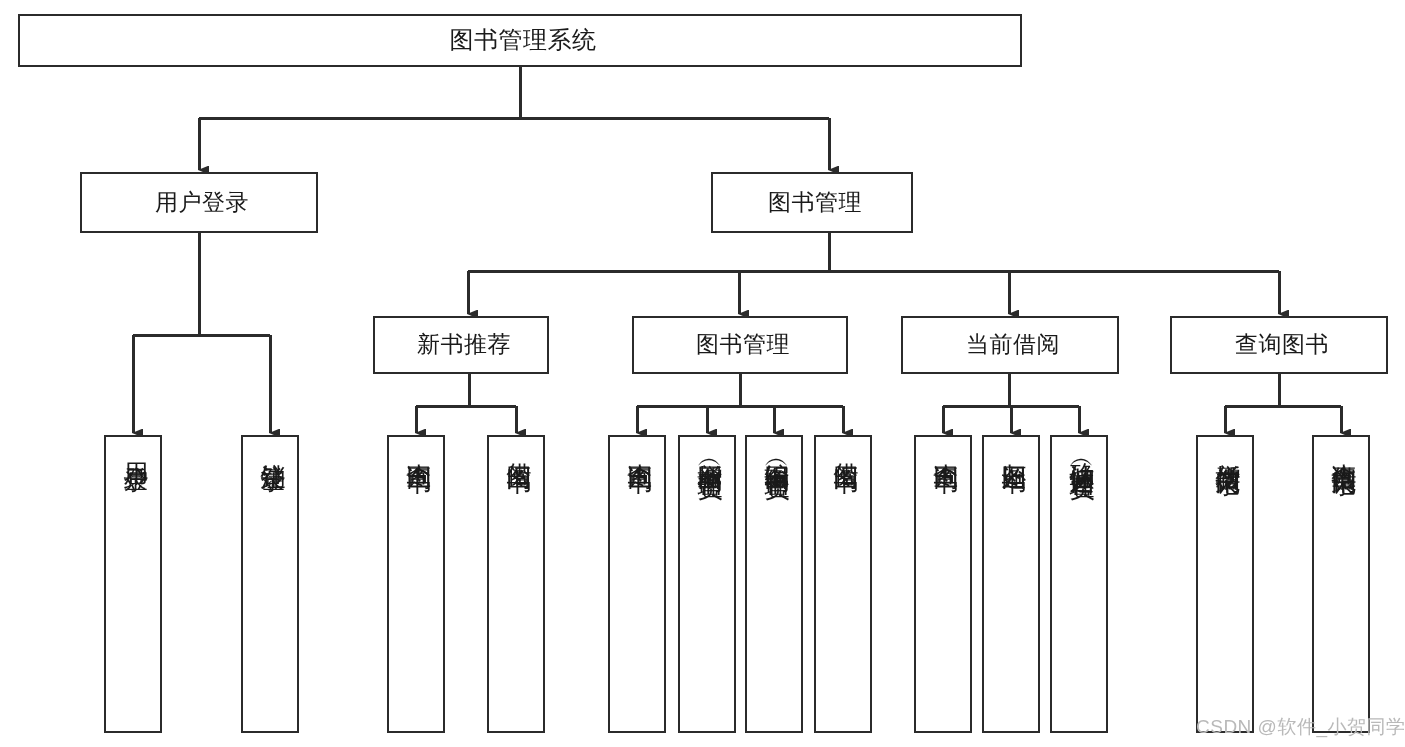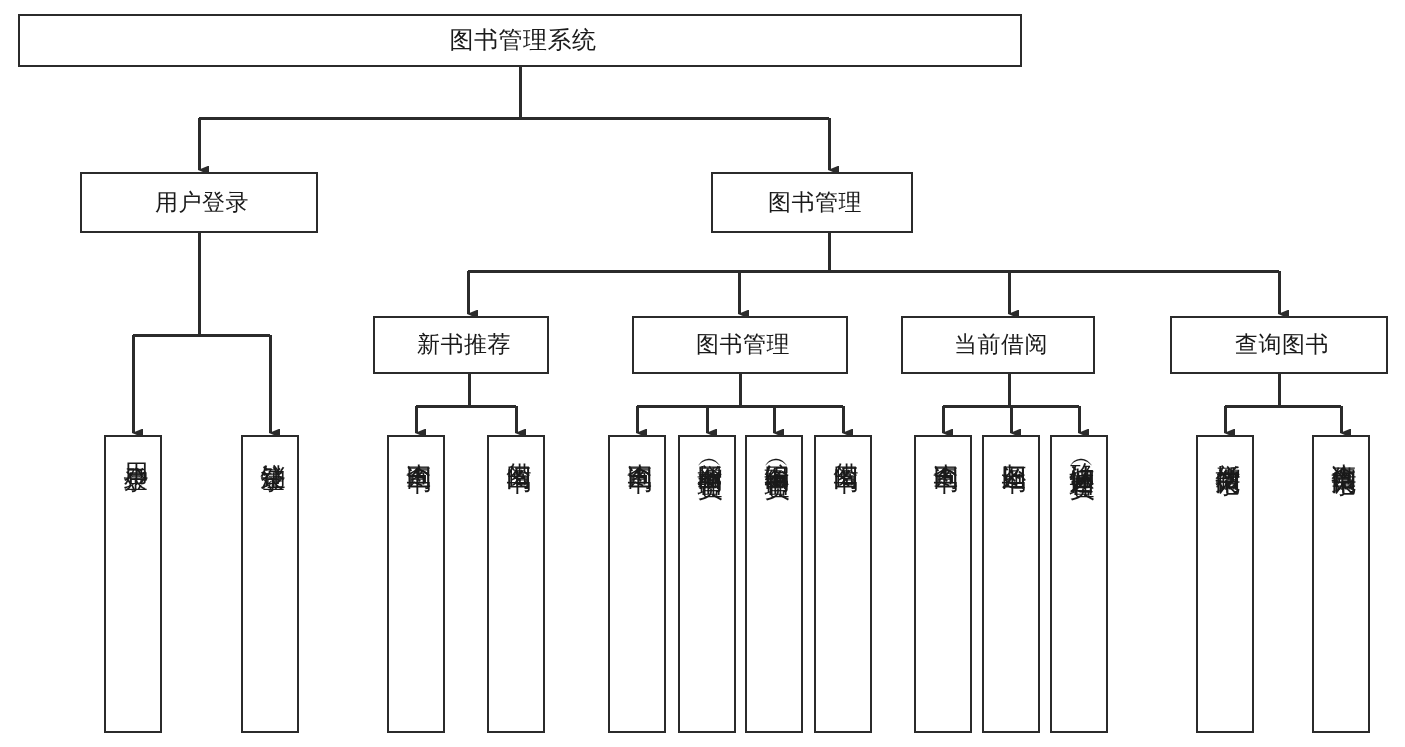--- a/index.html
+++ b/index.html
@@ -132,21 +132,21 @@
       </div>
       <div class="node horizontal" style="left: 711px; top: 172px; width: 202px; height: 61px; border-color: rgb(43, 43, 43); background: rgb(255, 255, 255);">
         <span class="label" style="color: rgb(26, 26, 26);">图书管理</span>
       </div>
       <div class="node horizontal" style="left: 361px; top: 316px; width: 176px; height: 58px; border-color: rgb(43, 43, 43); background: rgb(255, 255, 255); margin-left: 12px;">
         <span class="label" style="color: rgb(26, 26, 26);">新书推荐</span>
       </div>
       <div class="node horizontal" style="left: 632px; top: 316px; width: 216px; height: 58px; border-color: rgb(43, 43, 43); background: rgb(255, 255, 255);">
         <span class="label" style="color: rgb(26, 26, 26);">图书管理</span>
       </div>
-      <div class="node horizontal" style="left: 901px; top: 316px; width: 194px; height: 58px; border-color: rgb(43, 43, 43); background: rgb(255, 255, 255);">
+      <div class="node horizontal" style="left: 901px; top: 316px; width: 218px; height: 58px; border-color: rgb(43, 43, 43); background: rgb(255, 255, 255);">
         <span class="label" style="color: rgb(26, 26, 26);">当前借阅</span>
       </div>
       <div class="node horizontal" style="left: 1170px; top: 316px; width: 218px; height: 58px; border-color: rgb(43, 43, 43); background: rgb(255, 255, 255);">
         <span class="label" style="color: rgb(26, 26, 26);">查询图书</span>
       </div>
       <div class="node vertical" style="left: 104px; top: 435px; width: 58px; height: 298px; border-color: rgb(43, 43, 43); background: rgb(255, 255, 255);">
         <span class="label" style="color: rgb(26, 26, 26);">用户登录</span>
       </div>
       <div class="node vertical" style="left: 241px; top: 435px; width: 58px; height: 298px; border-color: rgb(43, 43, 43); background: rgb(255, 255, 255);">
         <span class="label" style="color: rgb(26, 26, 26);">注销登录</span>
@@ -179,14 +179,15 @@
         <span class="label" style="color: rgb(26, 26, 26);">确认归还（管理员）</span>
       </div>
       <div class="node vertical" style="left: 1196px; top: 435px; width: 58px; height: 298px; border-color: rgb(43, 43, 43); background: rgb(255, 255, 255);">
         <span class="label" style="color: rgb(26, 26, 26);">新增借阅记录</span>
       </div>
       <div class="node vertical" style="left: 1312px; top: 435px; width: 58px; height: 298px; border-color: rgb(43, 43, 43); background: rgb(255, 255, 255);">
         <span class="label" style="color: rgb(26, 26, 26);">查询借阅记录</span>
       </div>
     </div>
 
+  <div class="watermark" style="left:1196px; top:714px;">CSDN @软件_小贺同学</div>
 
 </div>
 
 </body></html>

